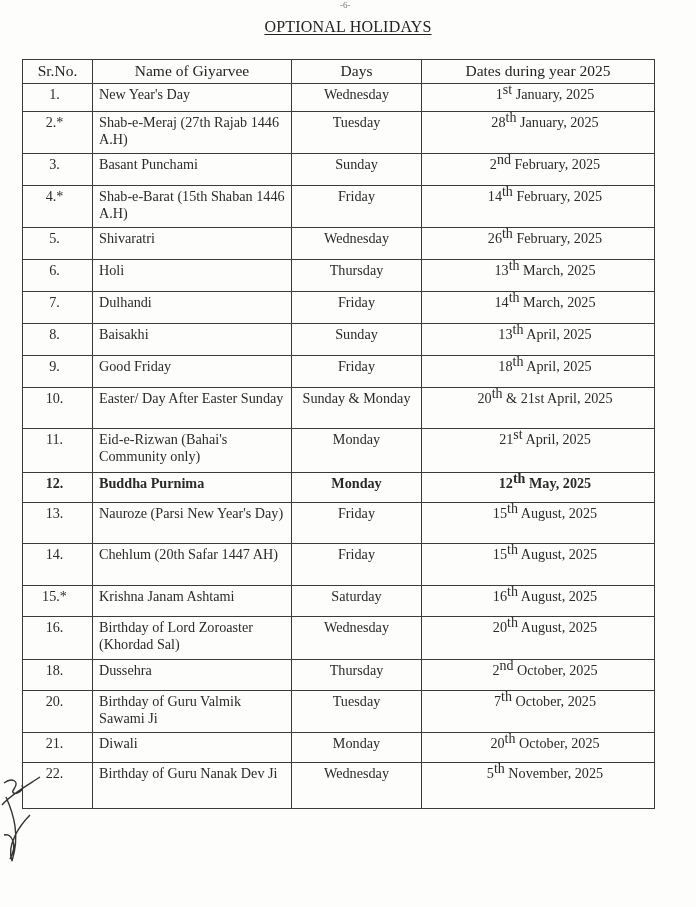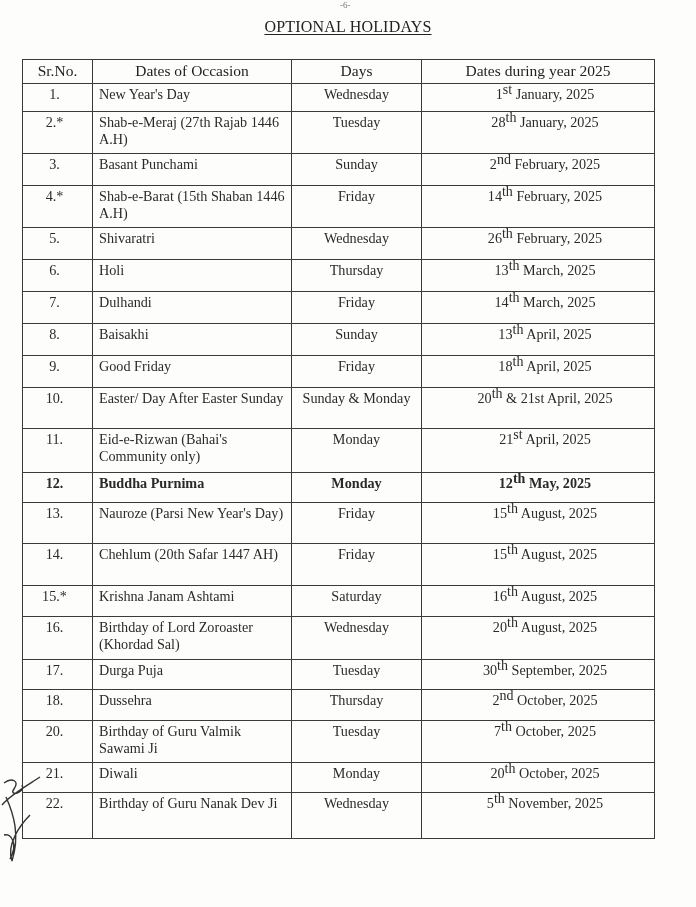--- a/index.html
+++ b/index.html
@@ -46,21 +46,21 @@
 <table>
   <colgroup>
       <col class="c1">
       <col class="c2">
       <col class="c3">
       <col class="c4">
     </colgroup>
   <thead>
     <tr>
       <th>Sr.No.</th>
-      <th>Dates of Occasion</th>
+      <th>Name of Giyarvee</th>
       <th>Days</th>
       <th>Dates during year 2025</th>
     </tr>
   </thead>
   <tbody id="tbody">
       <tr style="height: 28px;">
         <td class="sr">1.</td>
         <td class="name">New Year's Day</td>
         <td class="day">Wednesday</td>
         <td class="date"><span>1</span><sup>st</sup><span> January, 2025</span></td>
@@ -148,26 +148,20 @@
         <td class="name">Krishna Janam Ashtami</td>
         <td class="day">Saturday</td>
         <td class="date"><span>16</span><sup>th</sup><span> August, 2025</span></td>
       </tr>
       <tr style="height: 43px;">
         <td class="sr">16.</td>
         <td class="name">Birthday of Lord Zoroaster (Khordad Sal)</td>
         <td class="day">Wednesday</td>
         <td class="date"><span>20</span><sup>th</sup><span> August, 2025</span></td>
       </tr>
-      <tr style="height: 30px;">
-        <td class="sr">17.</td>
-        <td class="name">Durga Puja</td>
-        <td class="day">Tuesday</td>
-        <td class="date"><span>30</span><sup>th</sup><span> September, 2025</span></td>
-      </tr>
       <tr style="height: 31px;">
         <td class="sr">18.</td>
         <td class="name">Dussehra</td>
         <td class="day">Thursday</td>
         <td class="date"><span>2</span><sup>nd</sup><span> October, 2025</span></td>
       </tr>
       <tr style="height: 42px;">
         <td class="sr">20.</td>
         <td class="name">Birthday of Guru Valmik Sawami Ji</td>
         <td class="day">Tuesday</td>

